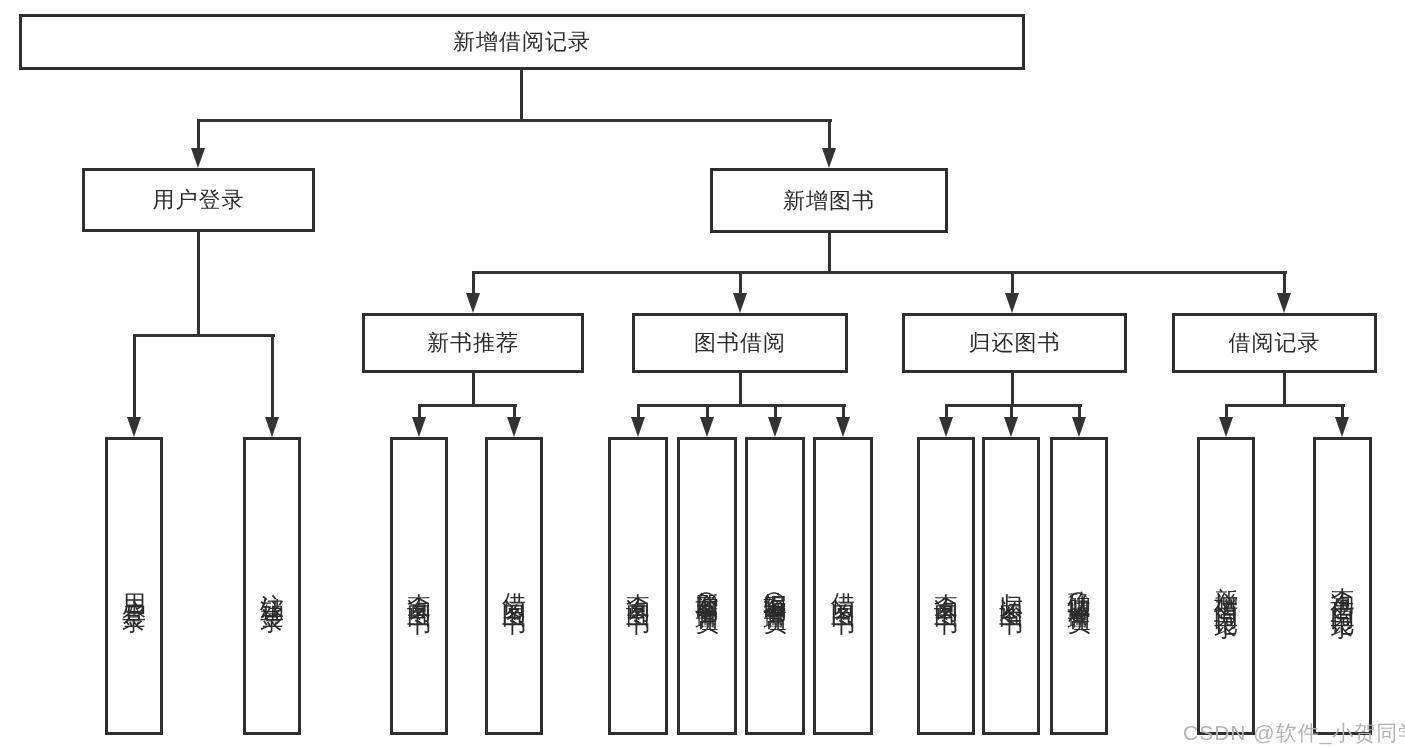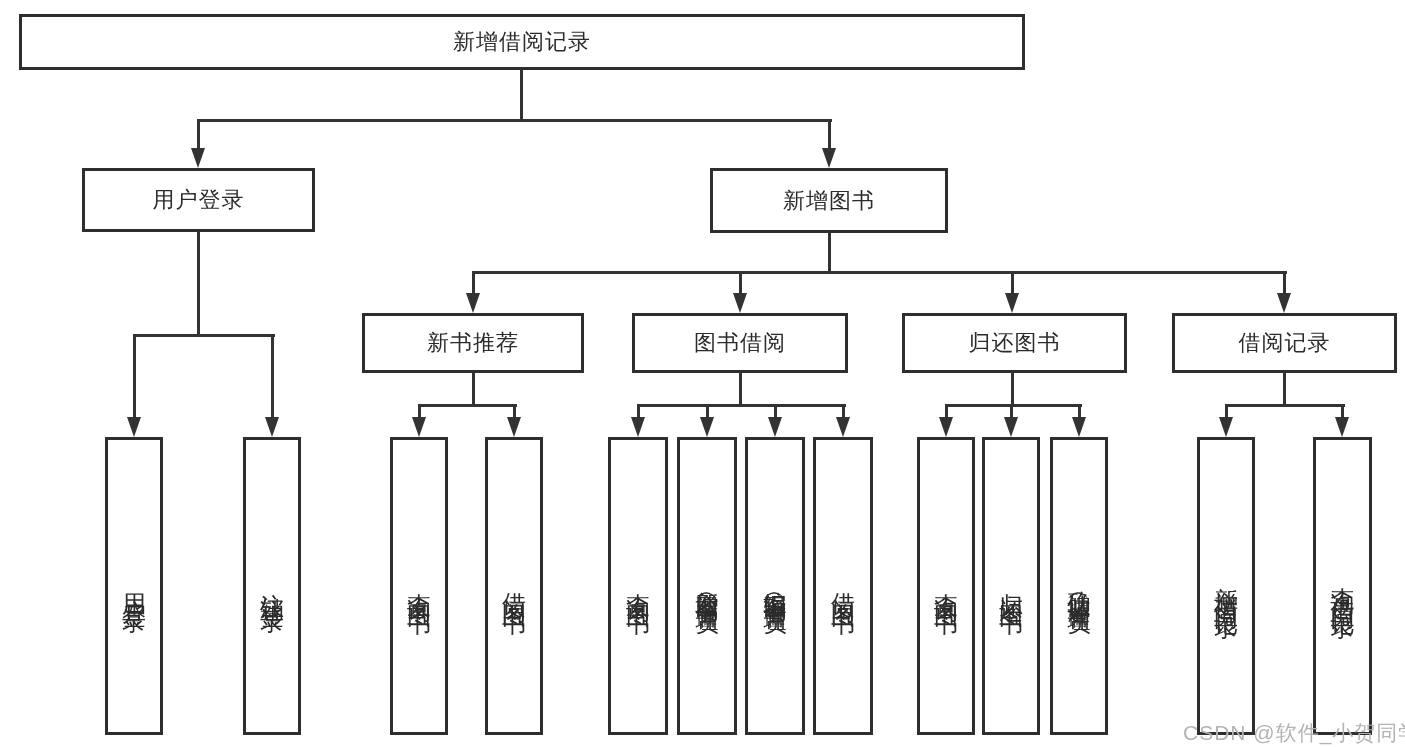--- a/index.html
+++ b/index.html
@@ -98,21 +98,21 @@
 
   <div class="hbox" style="left:362px; top:313px; width:222px; height:60px;">
     <span>新书推荐</span>
   </div>
   <div class="hbox" style="left:632px; top:313px; width:216px; height:60px;text-align:right;">
     <span>图书借阅</span>
   </div>
   <div class="hbox" style="left:902px; top:313px; width:225px; height:60px;">
     <span>归还图书</span>
   </div>
-  <div class="hbox" style="left:1172px; top:313px; width:225px; height:60px;">
+  <div class="hbox" style="left:1172px; top:313px; width:205px; height:60px;">
     <span>借阅记录</span>
   </div>
 
   <div class="vbox" style="left:105px; width:58px;">
     <span>用户登录</span>
   </div>
   <div class="vbox" style="left:243px; width:58px;">
     <span>注销登录</span>
   </div>
 

